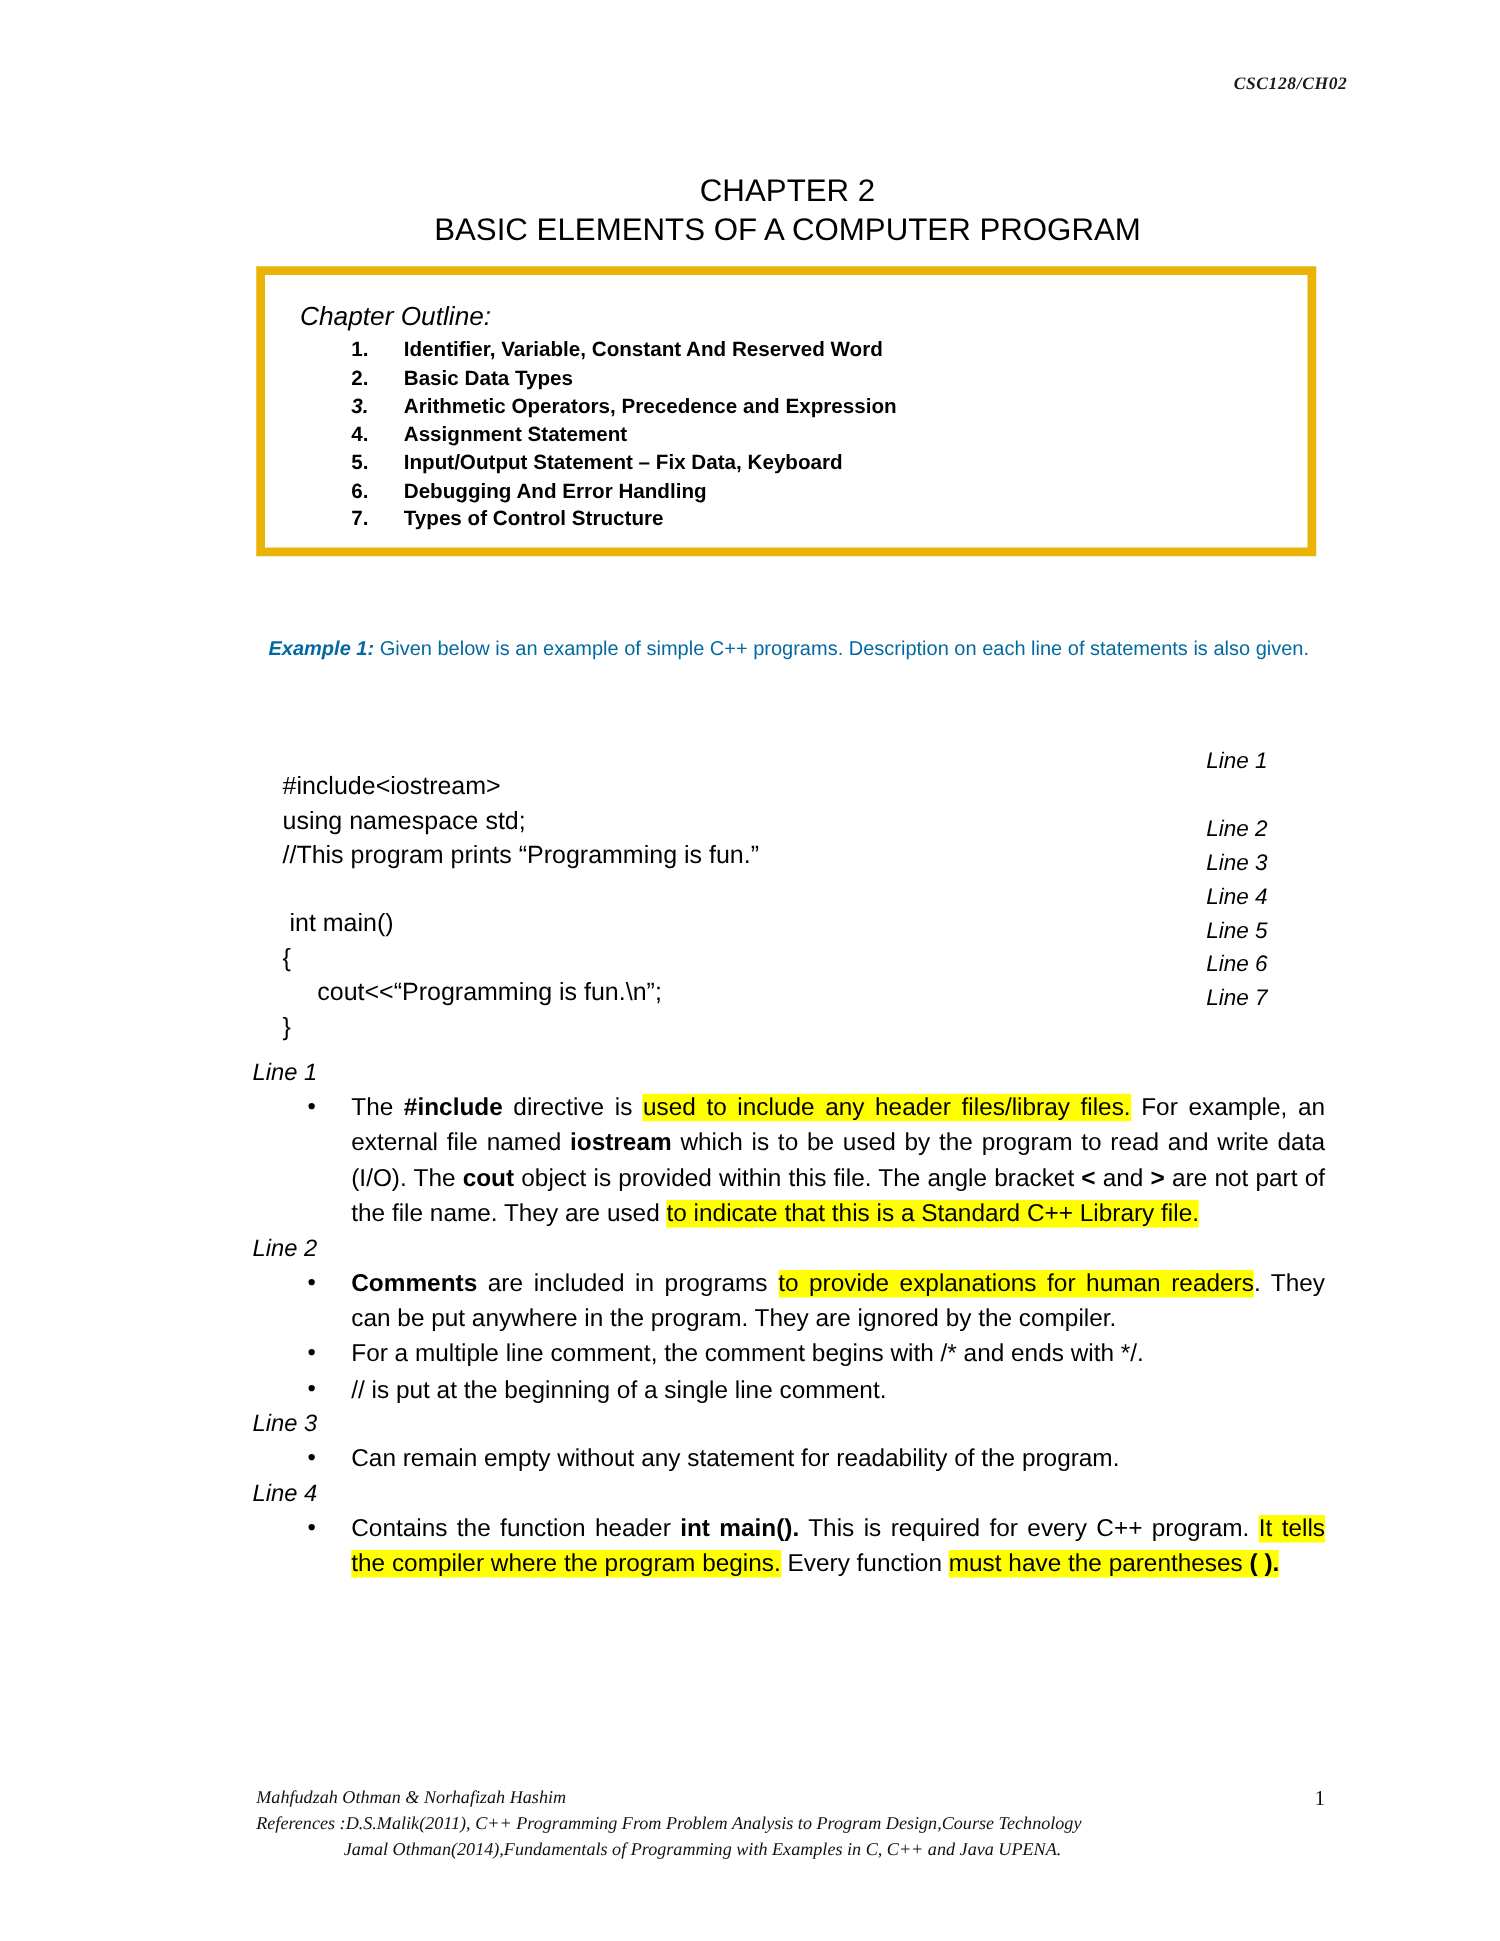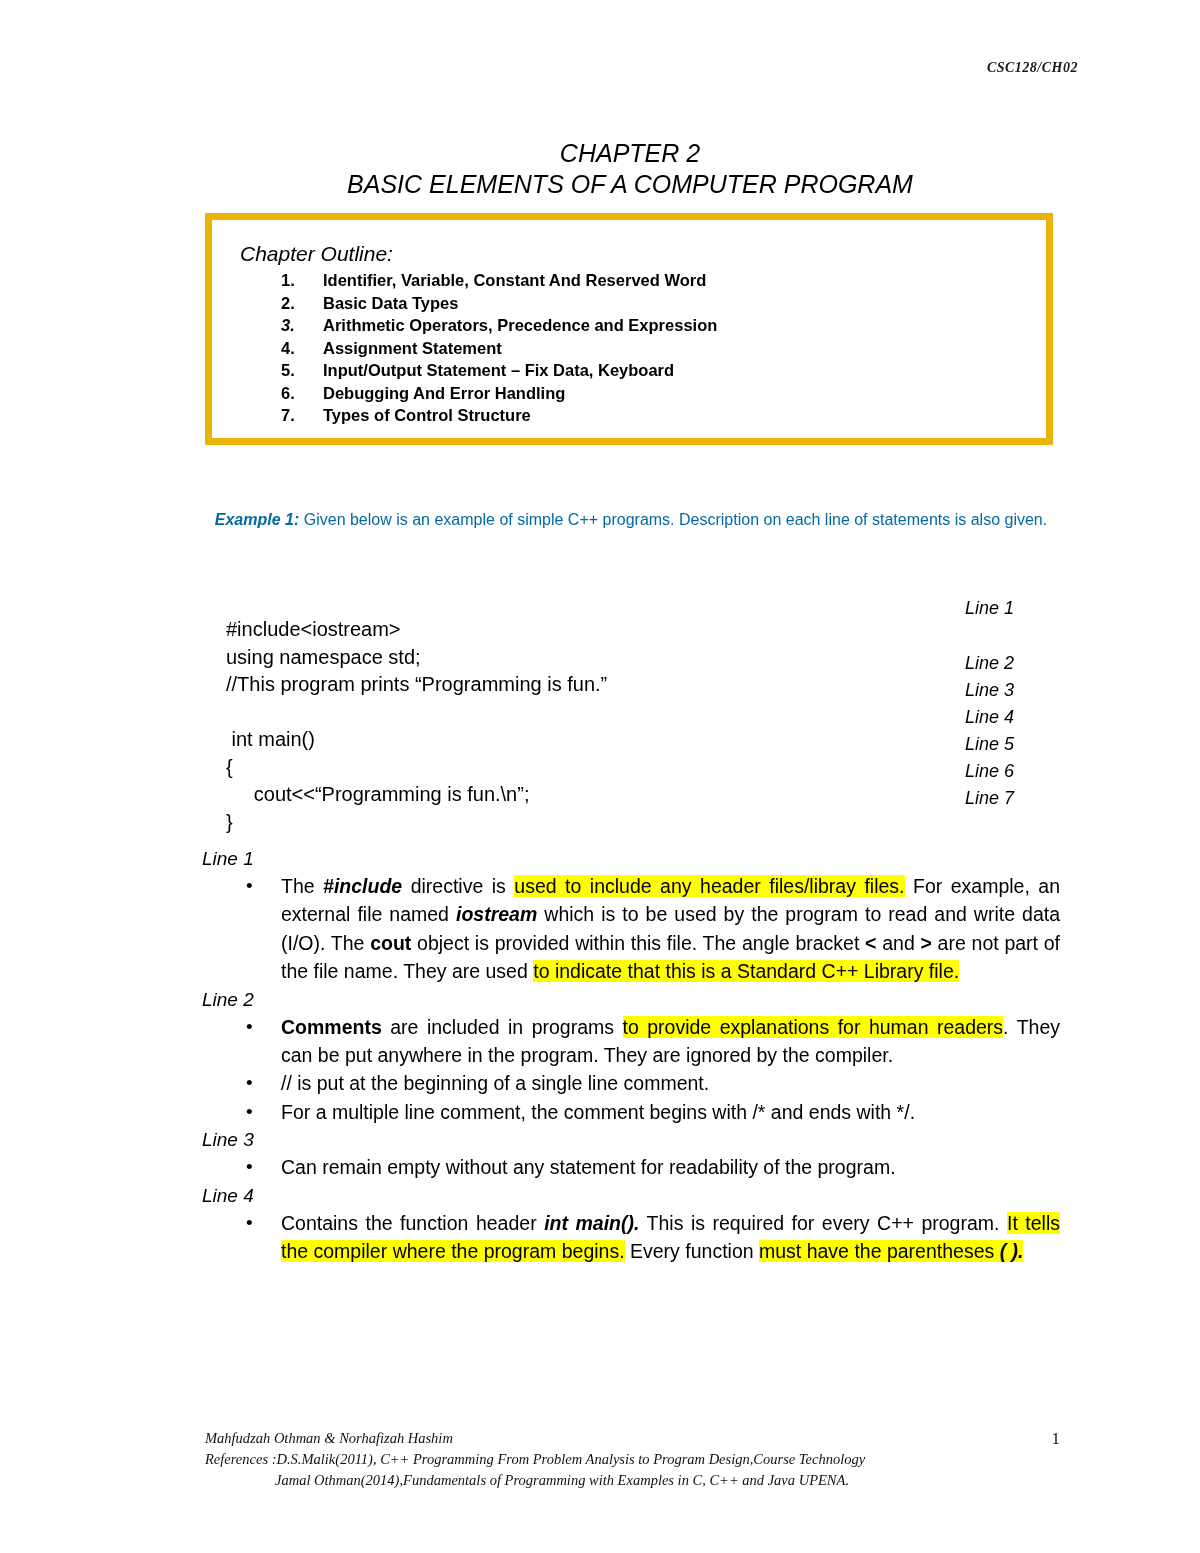--- a/index.html
+++ b/index.html
@@ -40,21 +40,20 @@
     top: 138px;
     left: 170px;
     width: 860px;
     text-align: center;
   }
   .title-line {
     font-family: "Liberation Sans", sans-serif;
     font-size: 25px;
     line-height: 31px;
     color: #000;
-    font-style: italic;
   }
 
   
   .outline-box {
     position: absolute;
     top: 213px;
     left: 175px;
     width: 848px;
     height: 232px;
     border: 7px solid #eab308;
@@ -169,21 +168,21 @@
   }
   ul.bullets > li::before {
     content: "\2022";
     position: absolute;
     left: 44px;
     top: 0;
     font-size: 19px;
   }
   ul.bullets > li.nojust { text-align: left; }
   .hl { background: #ffff00; }
-  b.bi { font-weight: bold; font-style: italic; }
+  b.bi { font-weight: bold; }
   b.bo { font-weight: bold; font-style: normal; }
 
   
   .footer {
     position: absolute;
     left: 175px;
     top: 1428px;
     width: 855px;
     font-family: "Liberation Serif", serif;
     font-style: italic;
@@ -275,22 +274,22 @@
     </div>
 
   <div class="explain">
       <div class="line-head">Line 1</div>
       <ul class="bullets">
         <li><span>The </span><b class="bi">#include</b><span> directive is </span><span class="hl">used to include any header files/libray files.</span><span> For example, an external file named </span><b class="bi">iostream</b><span> which is to be used by the program to read and write data (I/O). The </span><b class="bo">cout</b><span> object is provided within this file. The angle bracket </span><b class="bo">&lt;</b><span> and </span><b class="bo">&gt;</b><span> are not part of the file name. They are used </span><span class="hl">to indicate that this is a Standard C++ Library file.</span></li>
       </ul>
       <div class="line-head">Line 2</div>
       <ul class="bullets">
         <li><b class="bo">Comments</b><span> are included in programs </span><span class="hl">to provide explanations for human readers</span><span>. They can be put anywhere in the program.  They are ignored by the compiler.</span></li>
+        <li class="nojust"><span>For a multiple line comment, the comment begins with /* and ends with */.</span></li>
         <li class="nojust"><span>// is put at the beginning of a single line comment.</span></li>
-        <li class="nojust"><span>For a multiple line comment, the comment begins with /* and ends with */.</span></li>
       </ul>
       <div class="line-head">Line 3</div>
       <ul class="bullets">
         <li class="nojust"><span>Can remain empty without any statement for readability of the program.</span></li>
       </ul>
       <div class="line-head">Line 4</div>
       <ul class="bullets">
         <li><span>Contains the function header </span><b class="bi">int main().</b><span> This is required for every C++ program. </span><span class="hl">It tells the compiler where the program begins.</span><span> Every function </span><span class="hl">must have the parentheses </span><b class="bi hl">( ).</b></li>
       </ul>
     </div>

